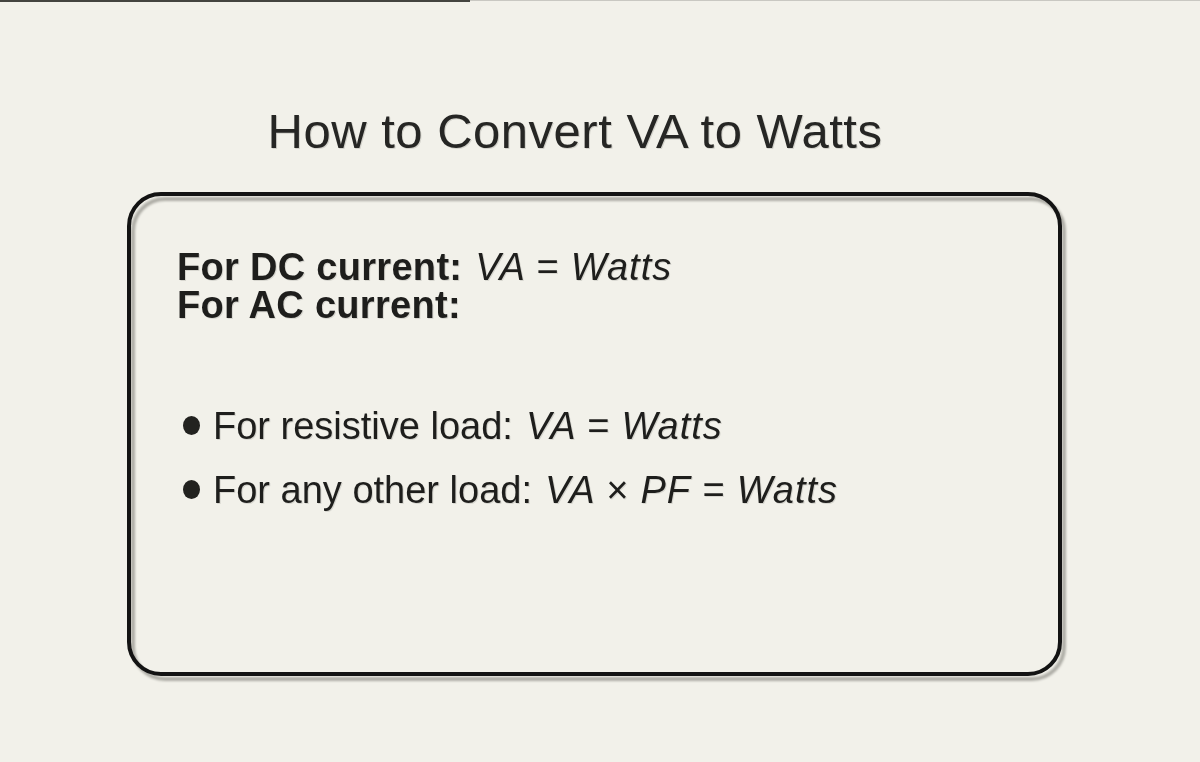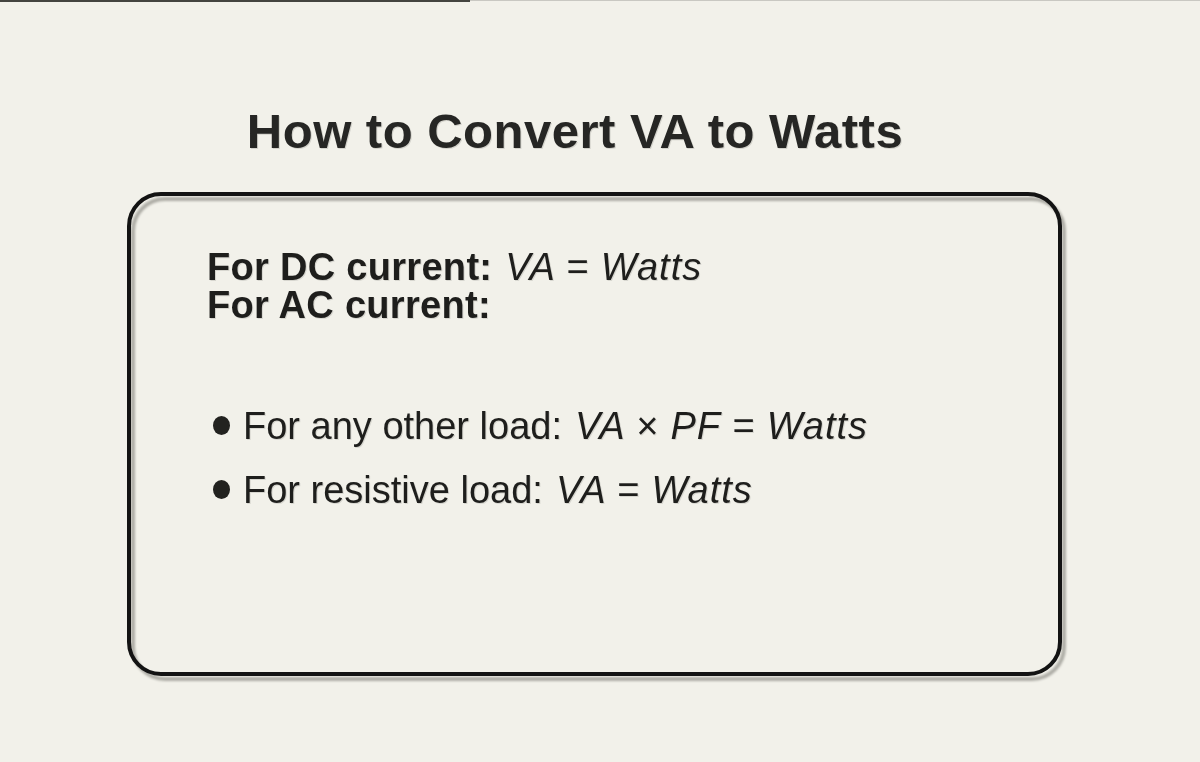--- a/index.html
+++ b/index.html
@@ -31,21 +31,21 @@
   }
 
   .title {
     position: absolute;
     top: 103px;
     left: 0;
     width: 1150px;
     margin: 0;
     text-align: center;
     font-size: 49px;
-    font-weight: 700;
+    font-weight: 400;
     letter-spacing: 0.5px;
     color: #262624;
     text-shadow: 1px 1px 0 rgba(120,120,112,0.25);
   }
 
   
   .card-border {
     position: absolute;
     left: 127px;
     top: 192px;
@@ -58,21 +58,21 @@
     filter: drop-shadow(4px 5px 1px #aeada6);
   }
 
   .card-content {
     position: absolute;
     left: 127px;
     top: 192px;
     width: 935px;
     height: 484px;
     box-sizing: border-box;
-    padding: 56px 30px 0 80px;
+    padding: 56px 30px 0 50px;
   }
 
   .line {
     margin: 0;
     font-size: 38px;
     line-height: 1.0;
     white-space: nowrap;
     text-shadow: 1px 1px 0 rgba(120,120,112,0.22);
   }
   .line .label {
@@ -126,23 +126,23 @@
 
 <div class="card-content">
 
   <p class="line line-dc"><span class="label">For DC current:</span><span class="formula">VA = Watts</span></p>
 
   <p class="line line-ac"><span class="label">For AC current:</span></p>
 
   <ul class="bullets">
     <li class="bullet-item">
       <span class="dot"></span>
-      <span class="bullet-prefix">For any other load:</span>
-        <span class="formula">VA × PF = Watts</span>
+      <span class="bullet-prefix">For resistive load:</span>
+        <span class="formula">VA = Watts</span>
     </li>
     <li class="bullet-item">
       <span class="dot"></span>
-      <span class="bullet-prefix">For resistive load:</span>
-        <span class="formula">VA = Watts</span>
+      <span class="bullet-prefix">For any other load:</span>
+        <span class="formula">VA × PF = Watts</span>
     </li>
   </ul>
 
 </div>
 
 </body></html>

